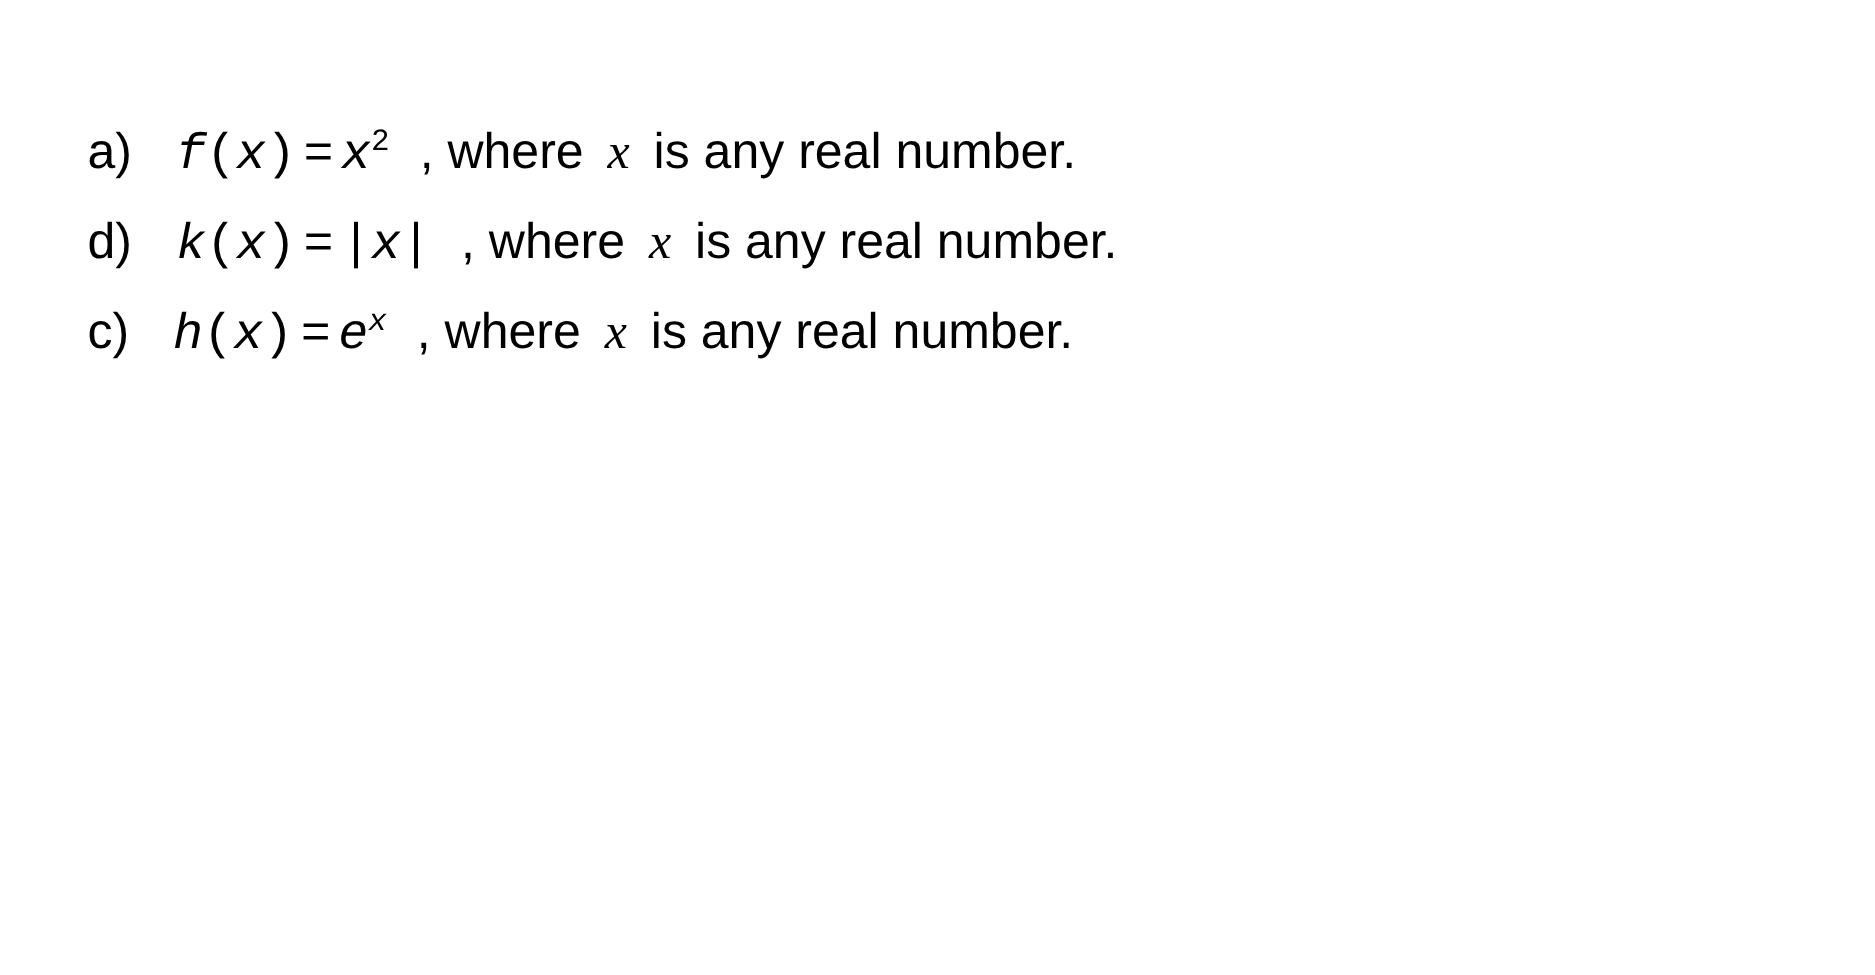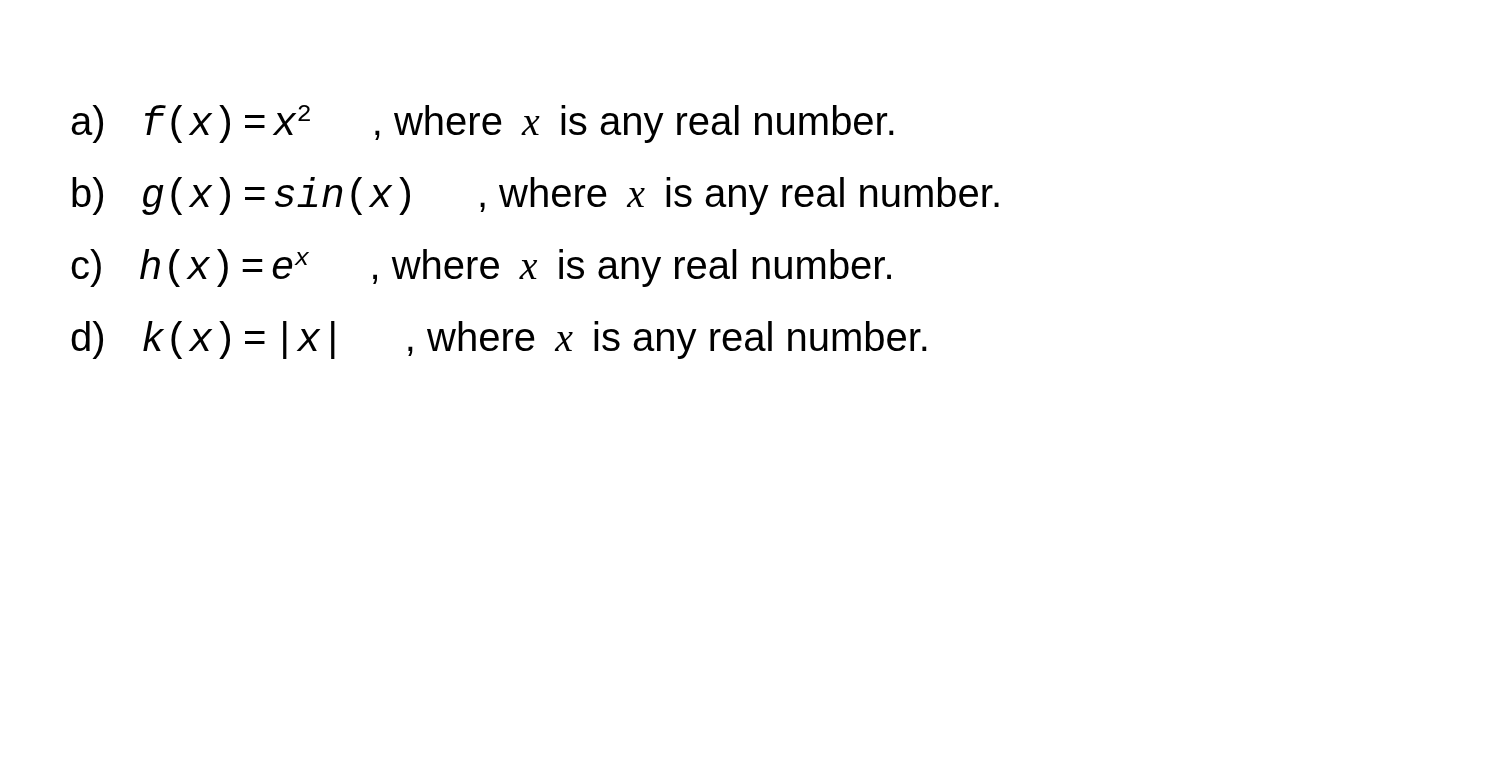--- a/index.html
+++ b/index.html
@@ -43,21 +43,20 @@
     padding: 0 6px;
   }
   .math sup {
     font-size: 0.62em;
     vertical-align: super;
     line-height: 0;
   }
   .tail {
     font-family: Arial, Helvetica, sans-serif;
     font-style: normal;
-    margin-left: 36px;
   }
   .xvar {
     font-family: "Times New Roman", Times, serif;
     font-style: italic;
     padding: 0 8px;
   }
 </style>
 </head>
 <body>
 
@@ -66,35 +65,29 @@
 
   <div class="options">
 
     <div class="option">
       <span class="label">a)</span>
       <span class="math">
         &nbsp;<span>f</span><span class="rm">(</span><span>x</span><span class="rm">)</span><span class="op">=</span><span>x</span><sup class="rm">2</sup>
       </span><span class="tail"><span> , where </span><span class="xvar">x</span><span> is any real number.</span></span>
     </div>
 
+
     <div class="option">
-      <span class="label">b)</span>
+      <span class="label">d)</span>
       <span class="math">
-        &nbsp;<span>g</span><span class="rm">(</span><span>x</span><span class="rm">)</span><span class="op">=</span><span>sin</span><span class="rm">(</span><span>x</span><span class="rm">)</span>
+        &nbsp;<span>k</span><span class="rm">(</span><span>x</span><span class="rm">)</span><span class="op">=</span><span class="rm">|</span><span>x</span><span class="rm">|</span>
       </span><span class="tail"><span> , where </span><span class="xvar">x</span><span> is any real number.</span></span>
     </div>
 
     <div class="option">
       <span class="label">c)</span>
       <span class="math">
         &nbsp;<span>h</span><span class="rm">(</span><span>x</span><span class="rm">)</span><span class="op">=</span><span>e</span><sup>x</sup>
       </span><span class="tail"><span> , where </span><span class="xvar">x</span><span> is any real number.</span></span>
     </div>
 
-    <div class="option">
-      <span class="label">d)</span>
-      <span class="math">
-        &nbsp;<span>k</span><span class="rm">(</span><span>x</span><span class="rm">)</span><span class="op">=</span><span class="rm">|</span><span>x</span><span class="rm">|</span>
-      </span><span class="tail"><span> , where </span><span class="xvar">x</span><span> is any real number.</span></span>
-    </div>
-
   </div>
 </div>
 
 </body></html>

